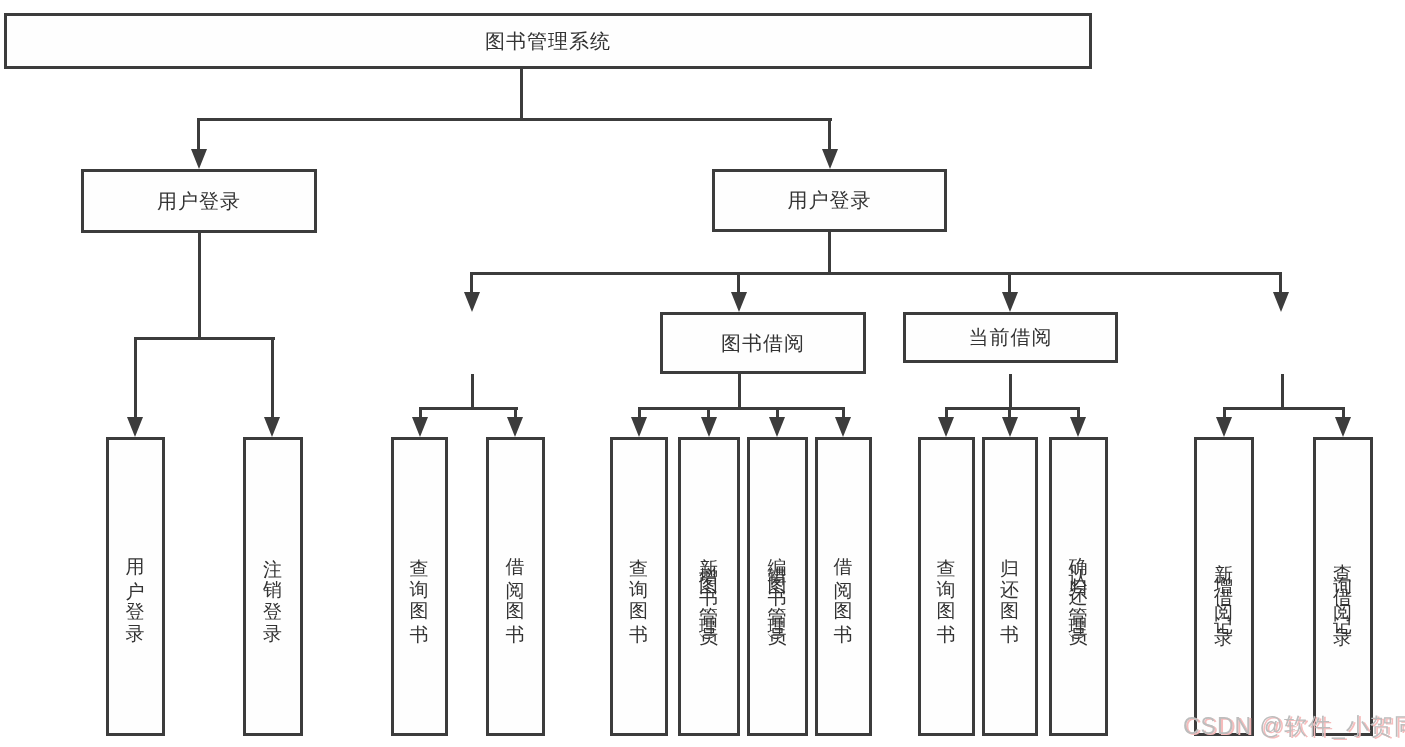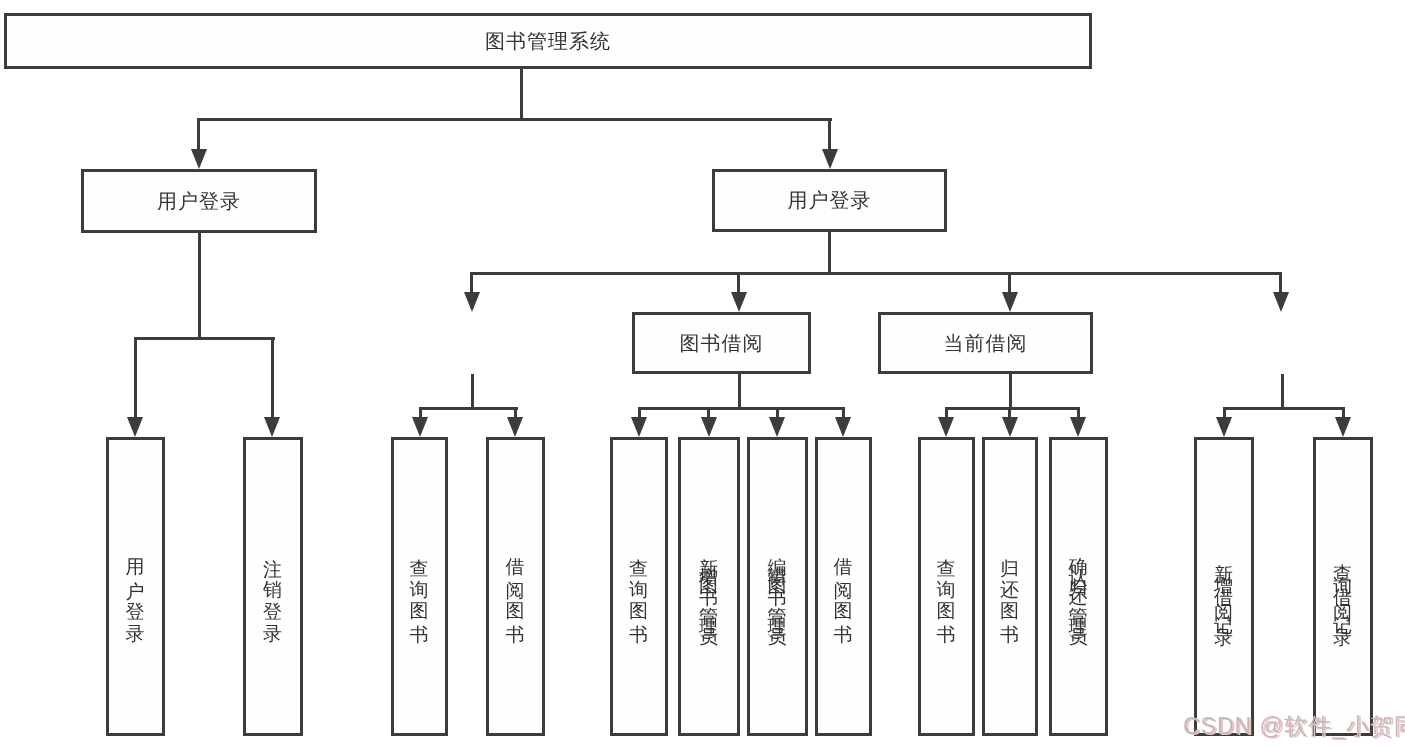--- a/index.html
+++ b/index.html
@@ -66,24 +66,24 @@
   <div class="hl" style="left:470px;top:272px;width:811px"></div>
   <div class="vl" style="left:470px;top:272px;height:20px"></div>
   <div class="arr" style="left:464px;top:292px"></div>
   <div class="vl" style="left:737px;top:272px;height:20px"></div>
   <div class="arr" style="left:731px;top:292px"></div>
   <div class="vl" style="left:1008px;top:272px;height:20px"></div>
   <div class="arr" style="left:1002px;top:292px"></div>
   <div class="vl" style="left:1279px;top:272px;height:20px"></div>
   <div class="arr" style="left:1273px;top:292px"></div>
 
-  <div class="node" style="left:632px;top:312px;width:179px;height:62px">
+  <div class="node" style="left:660px;top:312px;width:206px;height:62px">
     <span>图书借阅</span>
   </div>
-  <div class="node" style="left:878px;top:312px;width:215px;height:62px">
+  <div class="node" style="left:903px;top:312px;width:215px;height:51px">
     <span>当前借阅</span>
   </div>
 
   <div class="vl" style="left:471px;top:374px;height:33px"></div>
   <div class="hl" style="left:419px;top:407px;width:99px"></div>
   <div class="vl" style="left:419px;top:407px;height:10px"></div>
   <div class="arr" style="left:412px;top:417px"></div>
   <div class="vl" style="left:514px;top:407px;height:10px"></div>
   <div class="arr" style="left:507px;top:417px"></div>
 

